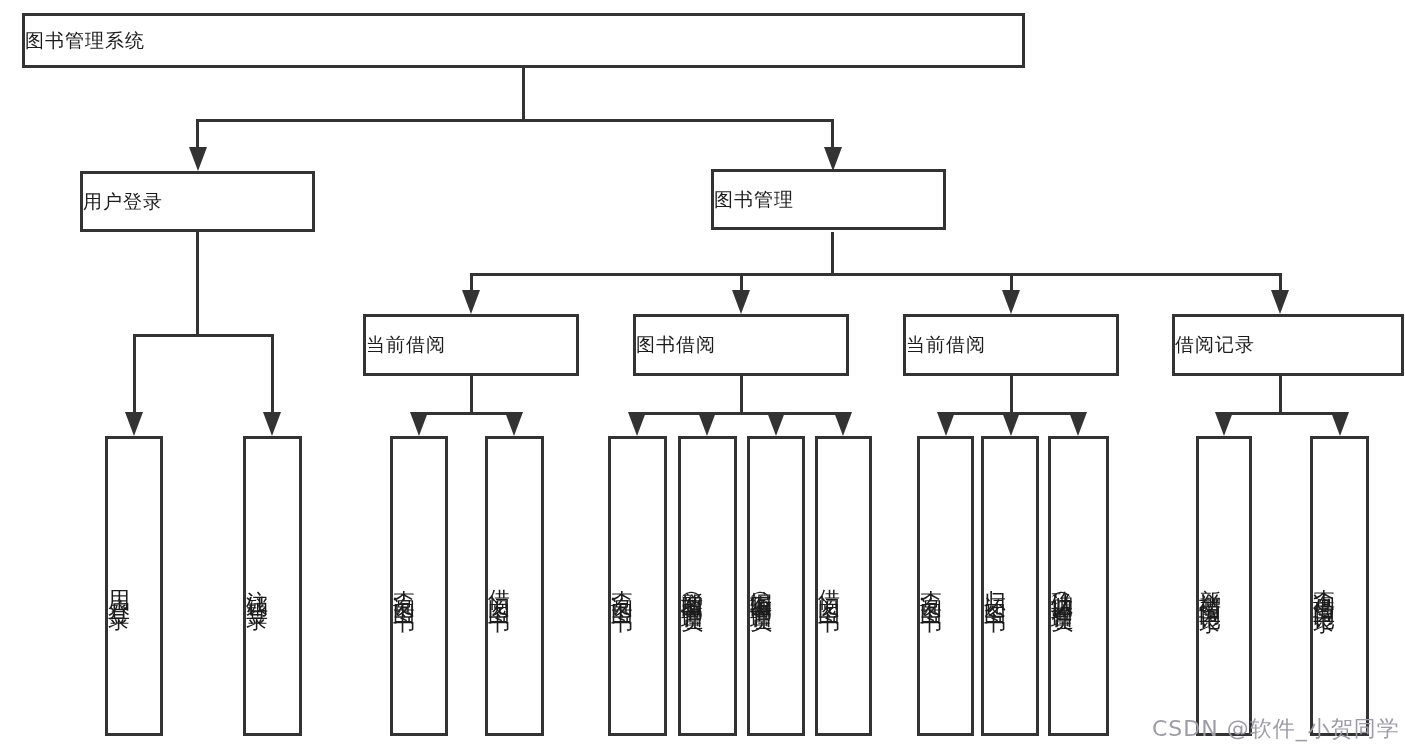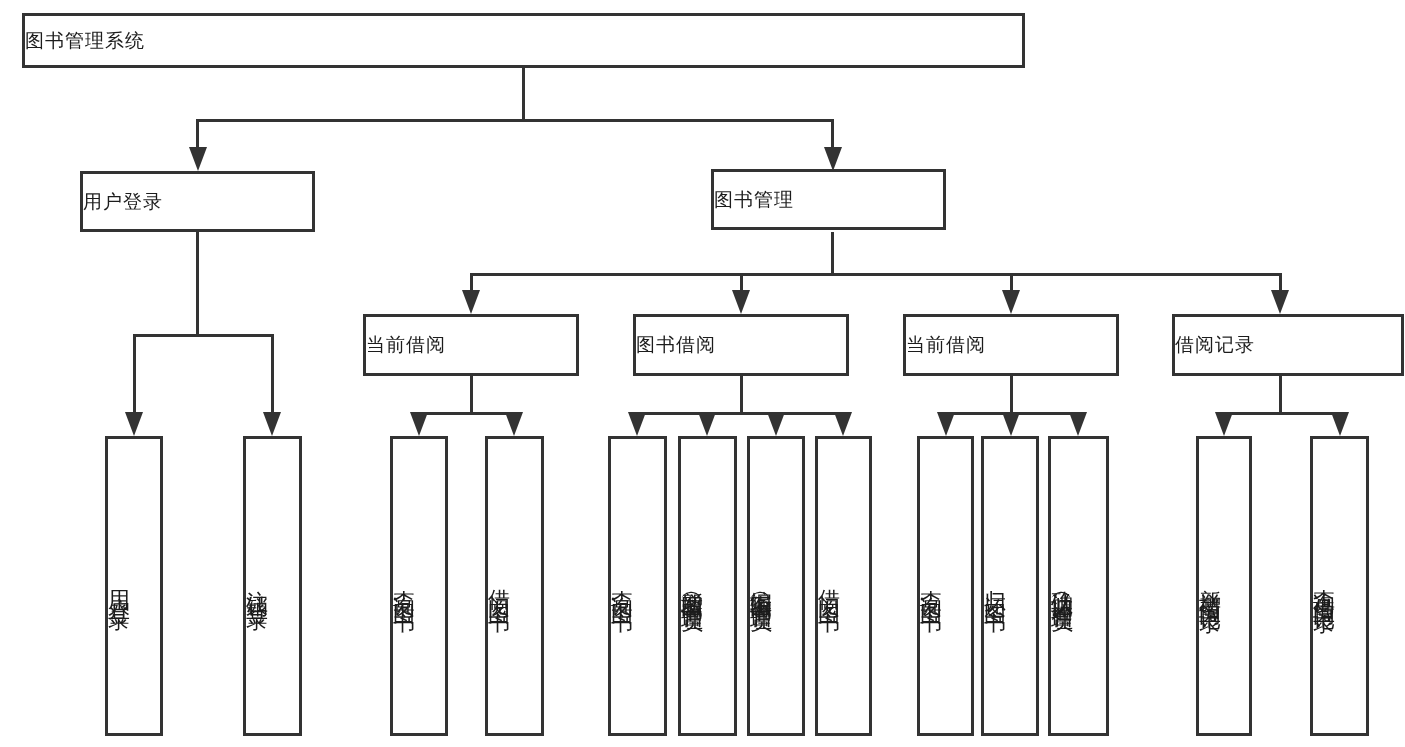--- a/index.html
+++ b/index.html
@@ -177,14 +177,15 @@
     <span class="vtext" style="letter-spacing:3px;">确认归还（管理员）</span>
   </div>
 
   <div class="box vbox" style="left:1196px; top:436px; width:56px; height:300px;">
     <span class="vtext" style="letter-spacing:5px;">新增借阅记录</span>
   </div>
   <div class="box vbox" style="left:1310px; top:436px; width:59px; height:300px;">
     <span class="vtext" style="letter-spacing:5px;">查询借阅记录</span>
   </div>
 
+  <div class="watermark">CSDN @软件_小贺同学</div>
 
 </div>
 
 </body></html>

